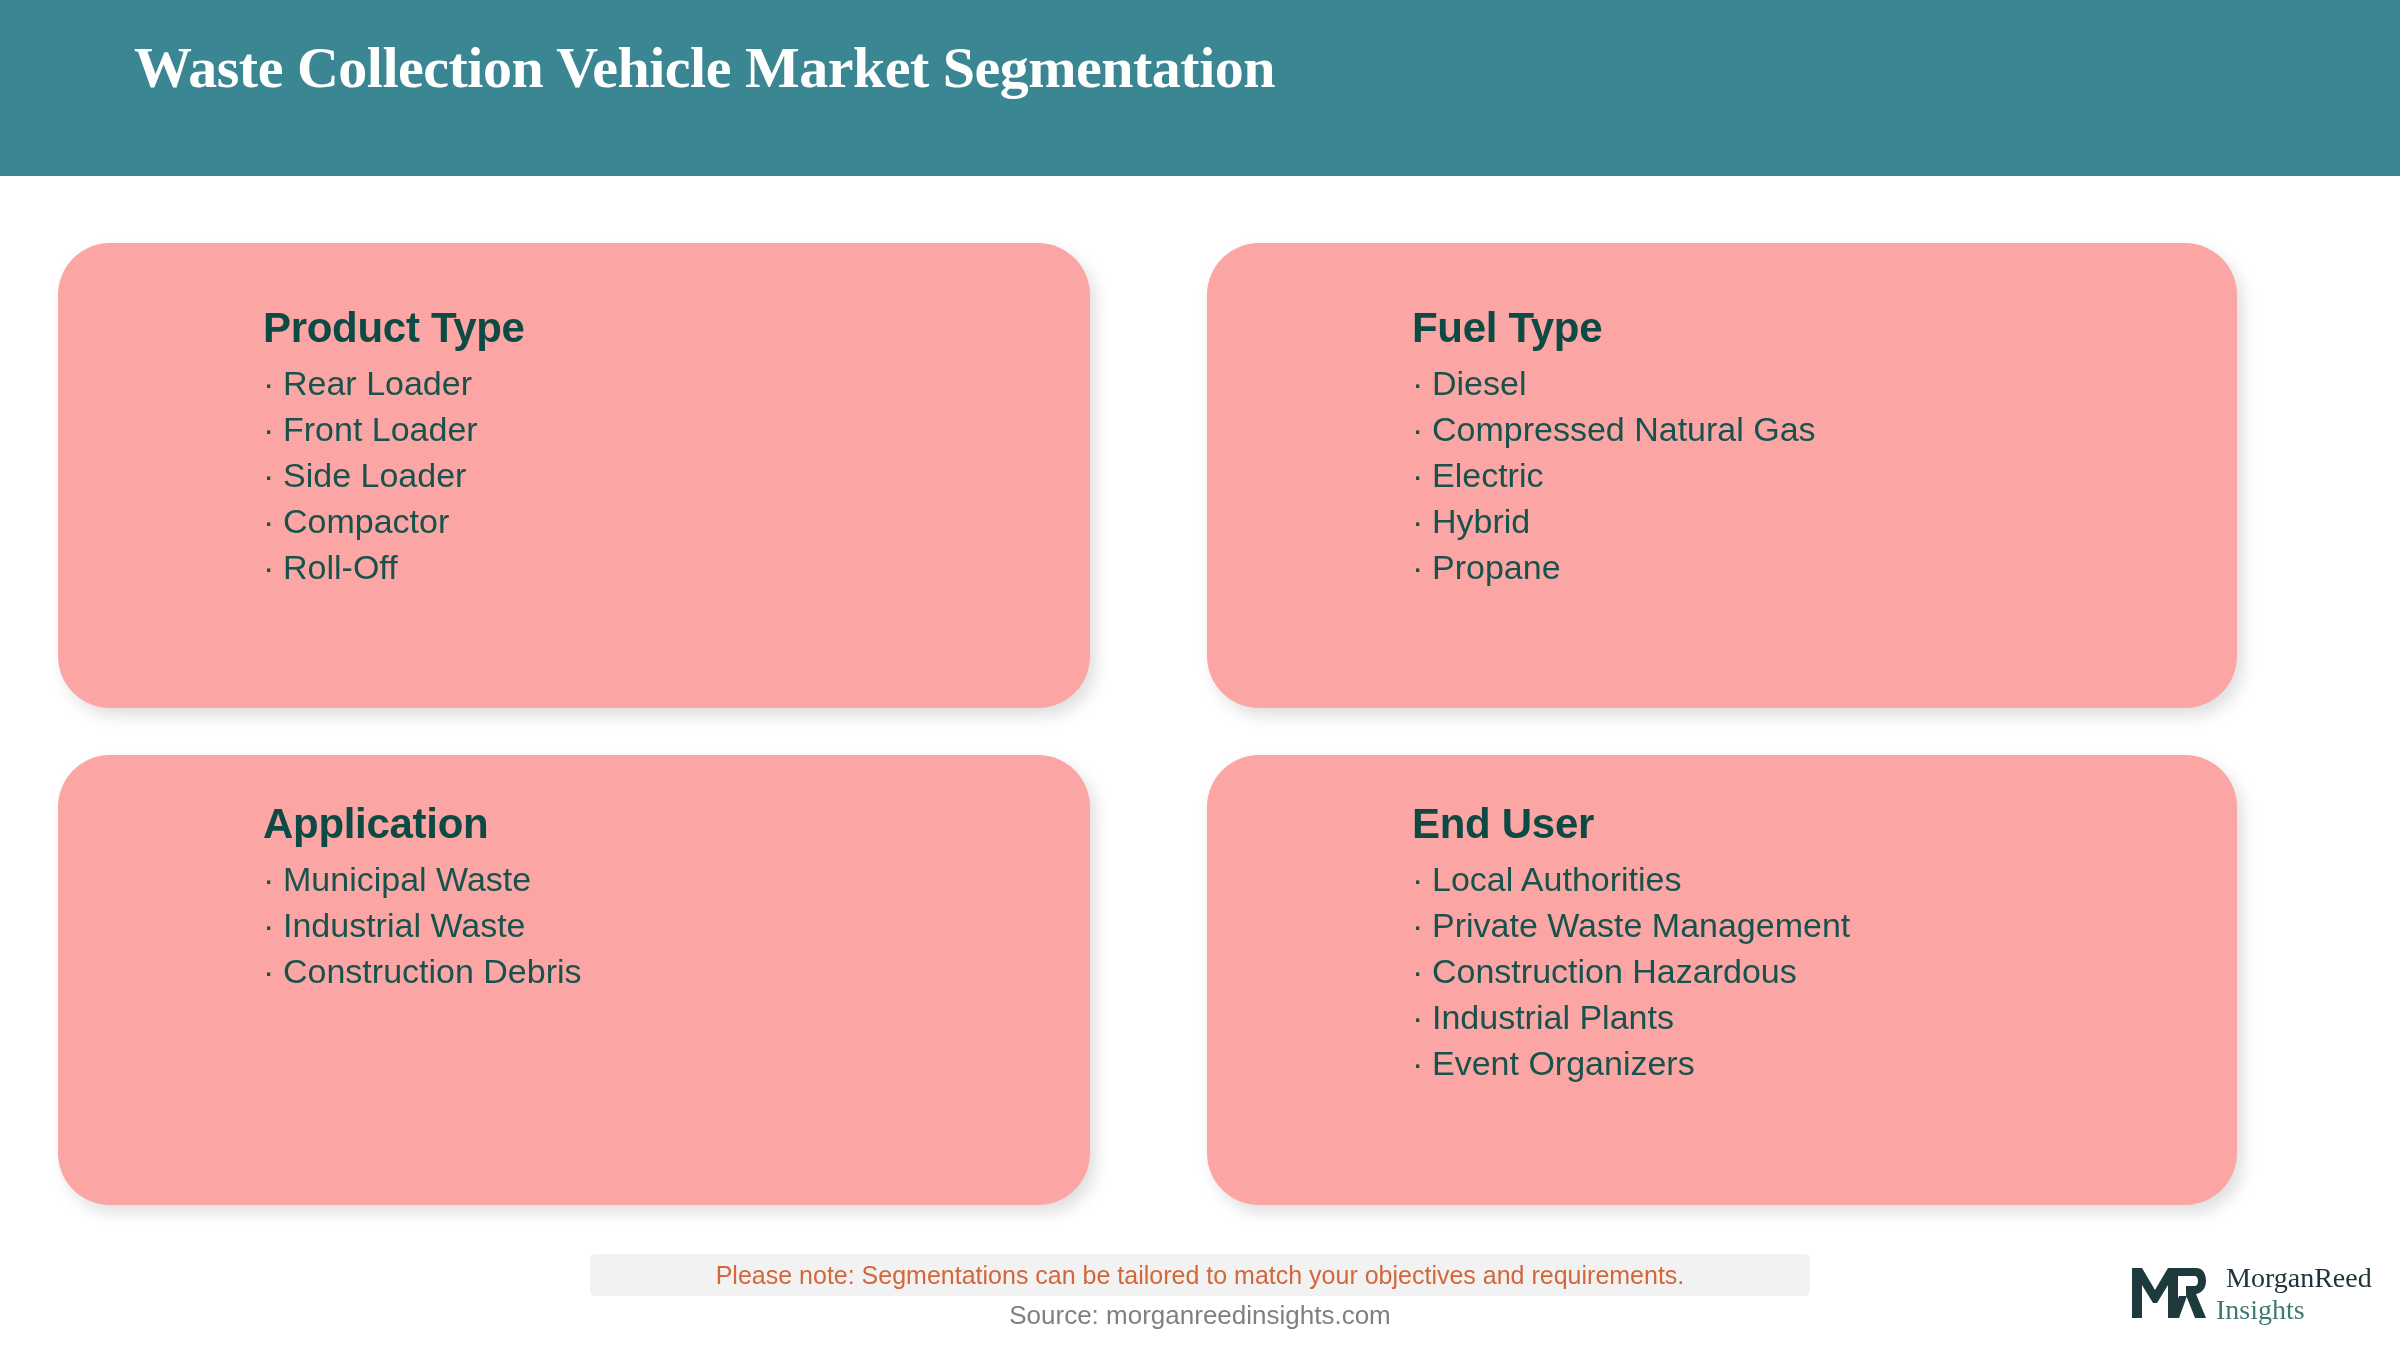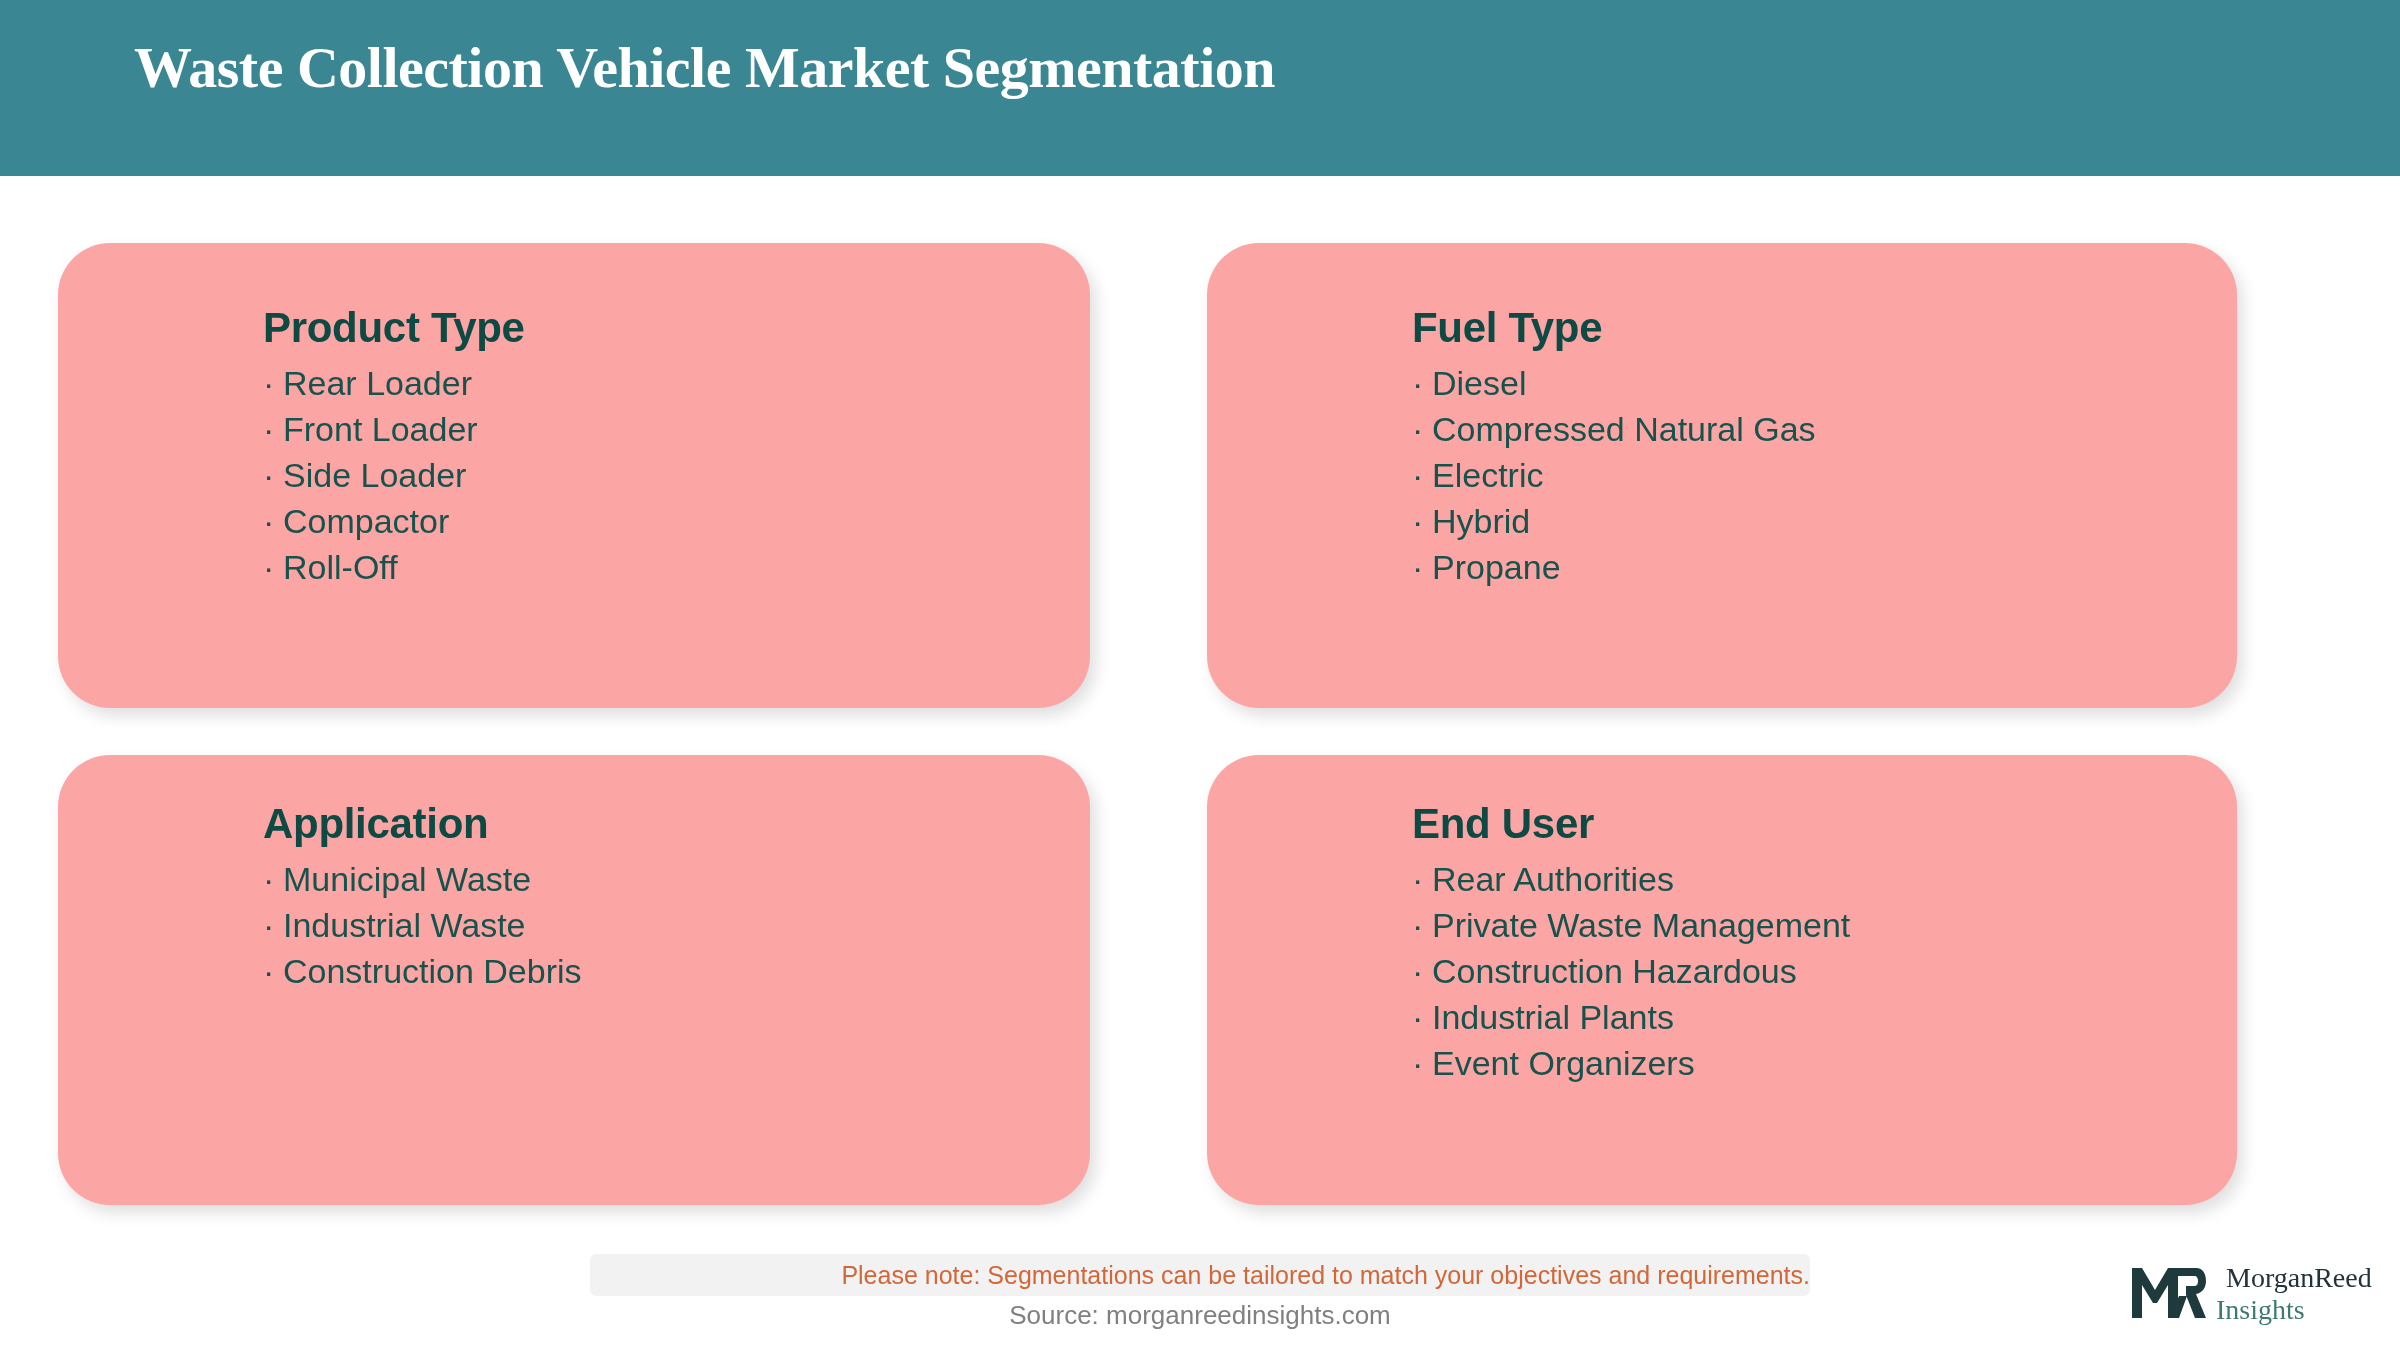--- a/index.html
+++ b/index.html
@@ -96,21 +96,21 @@
     background: #F2F2F2;
     border-radius: 6px;
   }
   .note-text {
     position: absolute;
     left: 0;
     top: 0;
     width: 1220px;
     height: 42px;
     line-height: 42px;
-    text-align: right;
+    text-align: center;
     font-size: 25px;
     color: #D2673A;
     white-space: nowrap;
   }
   .source-text {
     position: absolute;
     left: 590px;
     top: 1300px;
     width: 1220px;
     text-align: center;
@@ -198,21 +198,21 @@
       <li><span class="bullet-dot">·</span><span>Industrial Waste</span></li>
       <li><span class="bullet-dot">·</span><span>Construction Debris</span></li>
     </ul>
   </div>
 </div>
 
 <div class="card card-br">
   <div class="card-inner">
     <div class="card-heading">End User</div>
     <ul class="card-list">
-      <li><span class="bullet-dot">·</span><span>Rear Authorities</span></li>
+      <li><span class="bullet-dot">·</span><span>Local Authorities</span></li>
       <li><span class="bullet-dot">·</span><span>Private Waste Management</span></li>
       <li><span class="bullet-dot">·</span><span>Construction Hazardous</span></li>
       <li><span class="bullet-dot">·</span><span>Industrial Plants</span></li>
       <li><span class="bullet-dot">·</span><span>Event Organizers</span></li>
     </ul>
   </div>
 </div>
 
 <div class="note-pill">
   <div class="note-text">Please note: Segmentations can be tailored to match your objectives and requirements.</div>

